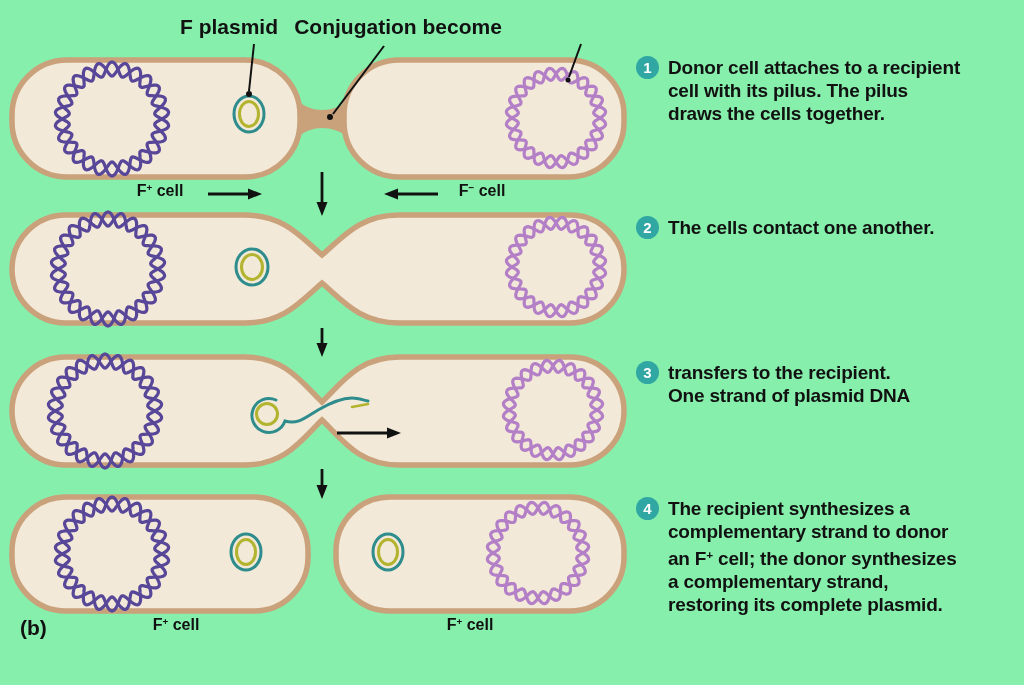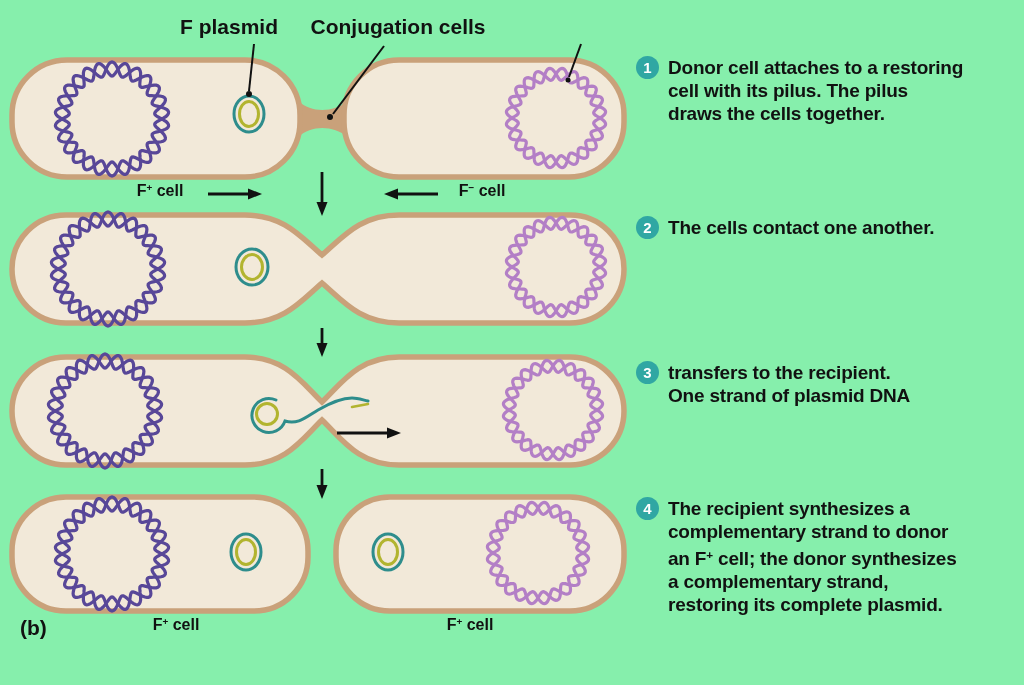--- a/index.html
+++ b/index.html
@@ -122,21 +122,21 @@
       <ellipse cx="246" cy="552" rx="15" ry="18" fill="none" stroke="#2e8d8c" stroke-width="3"></ellipse>
       <ellipse cx="246" cy="552" rx="9.5" ry="12.5" fill="none" stroke="#b2b42f" stroke-width="3"></ellipse>
     </g>
     <g>
       <ellipse cx="388" cy="552" rx="15" ry="18" fill="none" stroke="#2e8d8c" stroke-width="3"></ellipse>
       <ellipse cx="388" cy="552" rx="9.5" ry="12.5" fill="none" stroke="#b2b42f" stroke-width="3"></ellipse>
     </g>
   </svg>
 
   <div class="lbl top-lbl" style="left:229px;top:15px;">F plasmid</div>
-  <div class="lbl top-lbl" style="left:398px;top:15px;">Conjugation cells</div>
+  <div class="lbl top-lbl" style="left:398px;top:15px;">Conjugation become</div>
 
   <div class="lbl cell-lbl" style="left:160px;top:182px;">
     <span>F</span><span class="sup">+</span><span> cell</span>
   </div>
   <div class="lbl cell-lbl" style="left:482px;top:182px;">
     <span>F</span><span class="sup">−</span><span> cell</span>
   </div>
 
   <div class="lbl fig-lbl" style="left:20px;top:616px;">(b)</div>
   <div class="lbl cell-lbl" style="left:176px;top:616px;">
@@ -144,21 +144,21 @@
   </div>
   <div class="lbl cell-lbl" style="left:470px;top:616px;">
     <span>F</span><span class="sup">+</span><span> cell</span>
   </div>
 
   <div class="steps">
 
     <div class="step" style="top:56px;">
       <div class="badge">1</div>
       <div class="step-text">
-        <div>Donor cell attaches to a restoring</div>
+        <div>Donor cell attaches to a recipient</div>
         <div>cell with its pilus. The pilus</div>
         <div>draws the cells together.</div>
       </div>
     </div>
 
     <div class="step" style="top:216px;">
       <div class="badge">2</div>
       <div class="step-text">
         <div>The cells contact one another.</div>
       </div>

